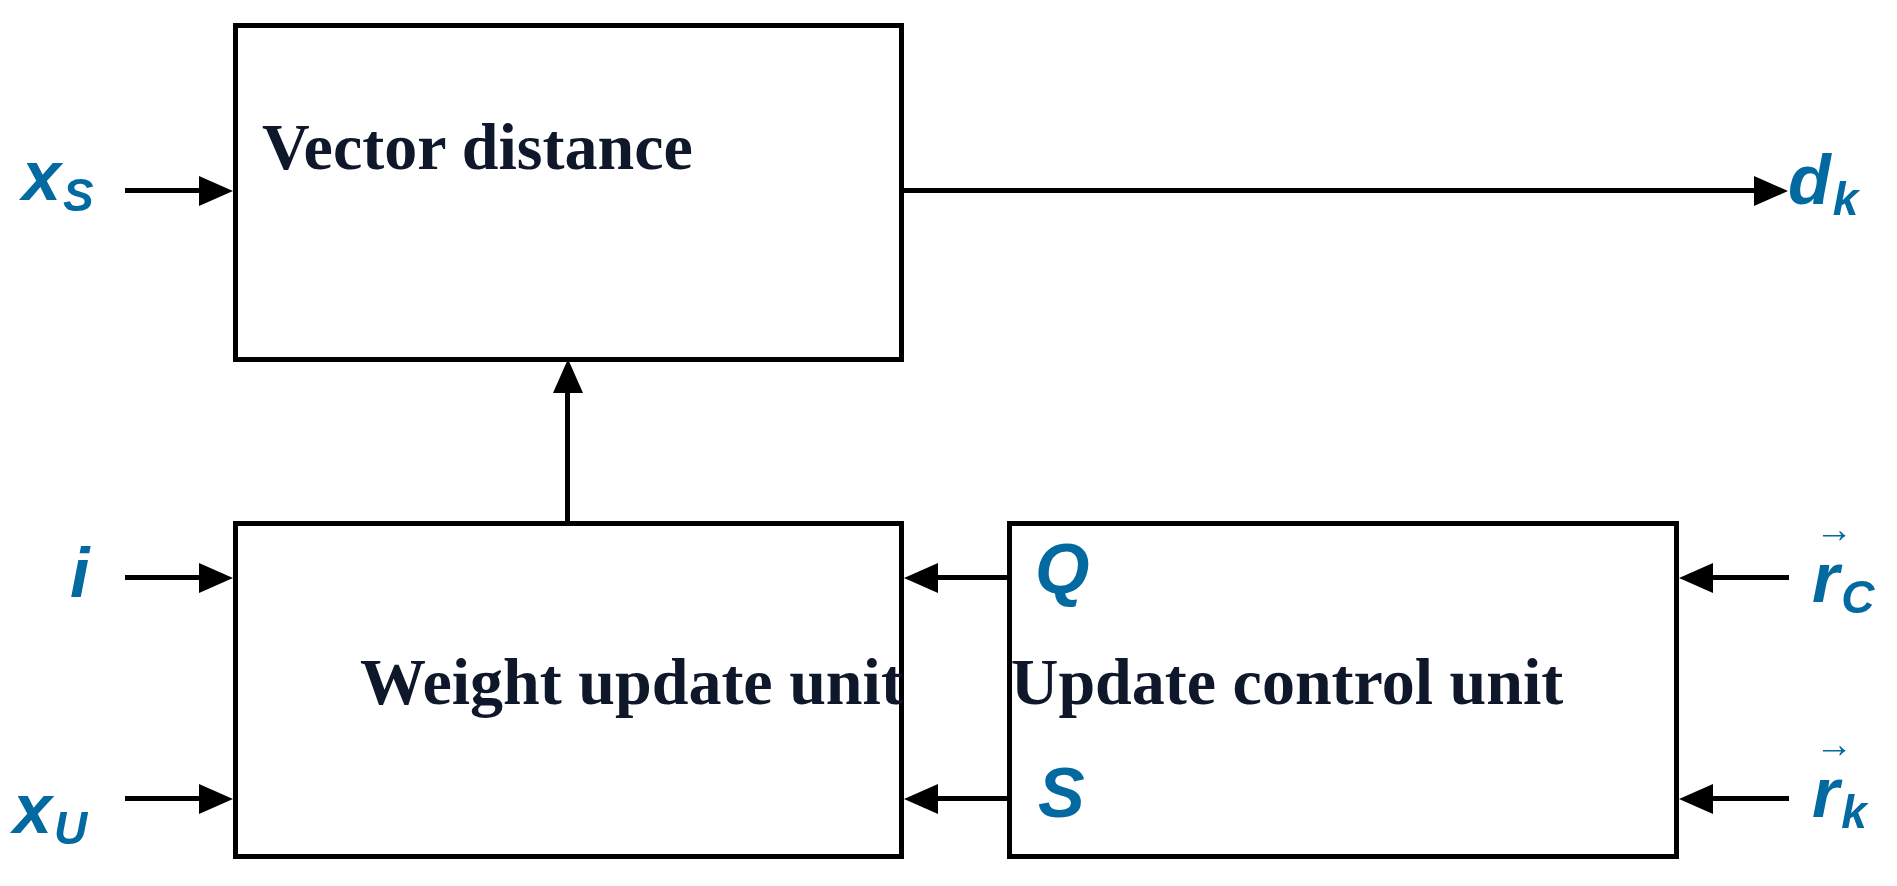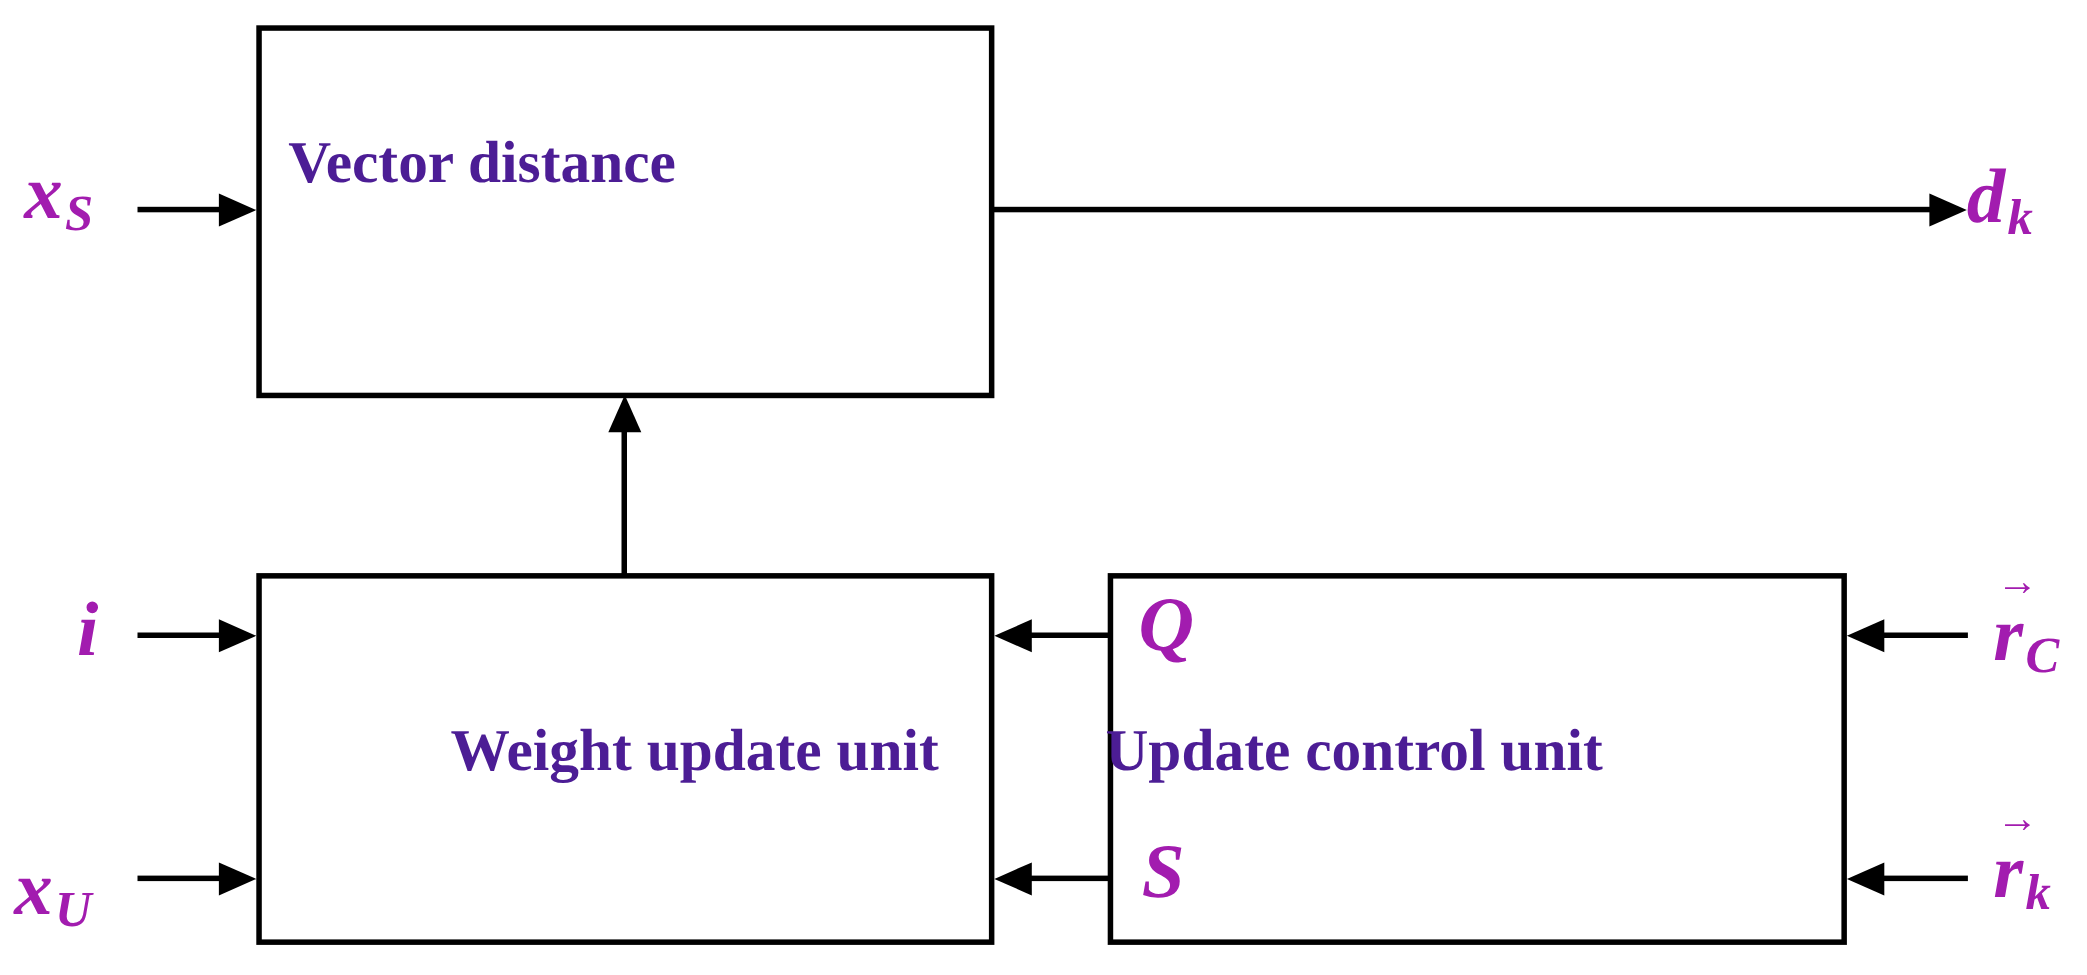--- a/index.html
+++ b/index.html
@@ -24,40 +24,40 @@
   }
   #box-vector-distance { left: 233px; top: 23px;  width: 671px; height: 339px; }
   #box-weight-update   { left: 233px; top: 521px; width: 671px; height: 338px; }
   #box-update-control  { left: 1007px; top: 521px; width: 672px; height: 338px; }
 
   
   .box-title {
     position: absolute;
     font-family: "Liberation Serif", "DejaVu Serif", serif;
     font-weight: bold;
-    font-size: 54px;
+    font-size: 66px;
     line-height: 74px;
-    color: #4c1d95;
+    color: #0f172a;
     white-space: nowrap;
   }
   #title-vector-distance { left: 262px; top: 110px; }
   #title-vector-distance span { display: block; }
   #title-vector-distance .line2 { padding-left: 90px; }
   #title-weight-update  { left: 233px; top: 645px; width: 797px; text-align: center; }
-  #title-update-control { left: 951px; top: 645px; width: 560px; text-align: center; }
+  #title-update-control { left: 1007px; top: 645px; width: 560px; text-align: center; }
 
   
   .sig {
     position: absolute;
-    font-family: Liberation Serif, serif;
+    font-family: Liberation Sans, sans-serif;
     font-weight: bold;
     font-style: italic;
     font-size: 70px;
     line-height: 70px;
-    color: #a21caf;
+    color: #0369a1;
     white-space: nowrap;
   }
   .sig .sub {
     font-size: 46px;
     vertical-align: -11px;
     margin-left: 2px;
   }
   .vec-wrap { position: relative; display: inline-block; }
   .vec-arrow {
     position: absolute;

